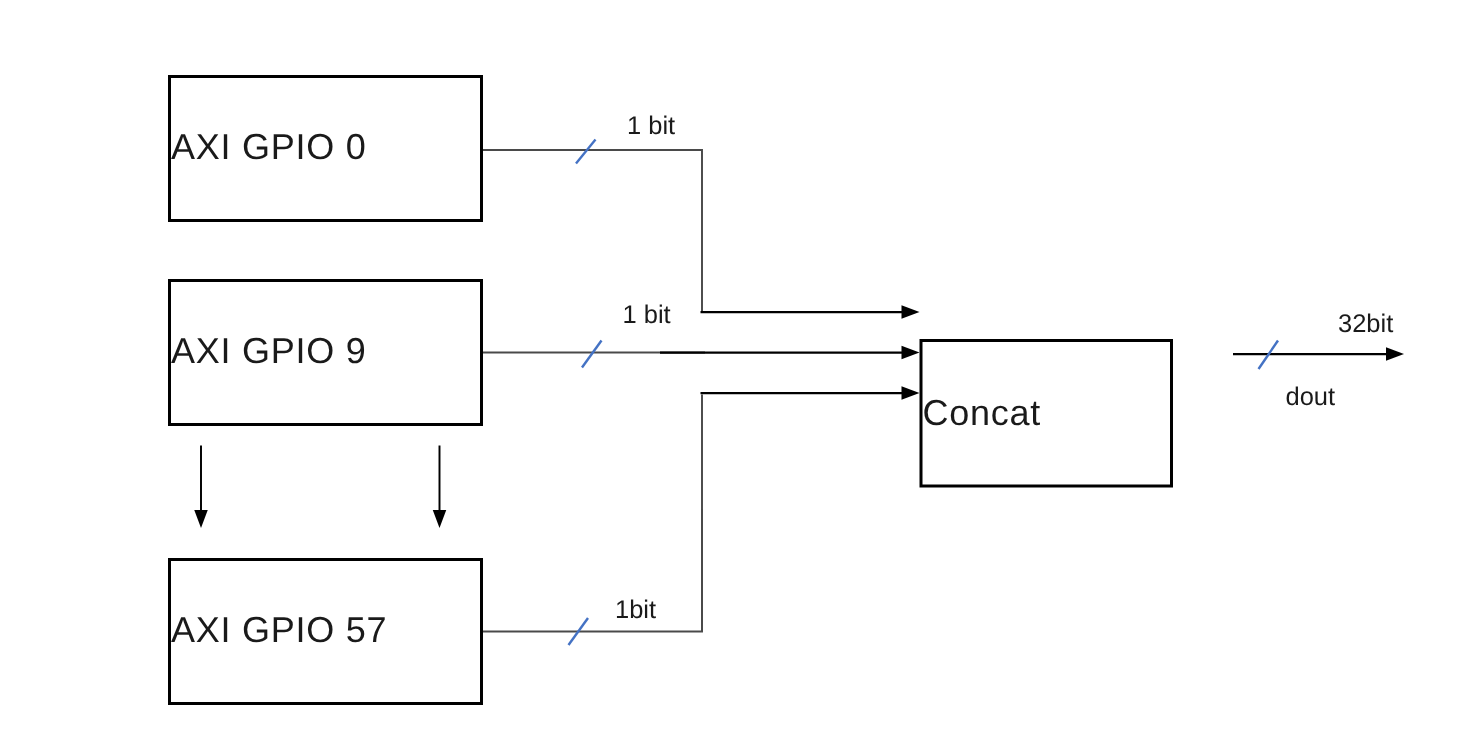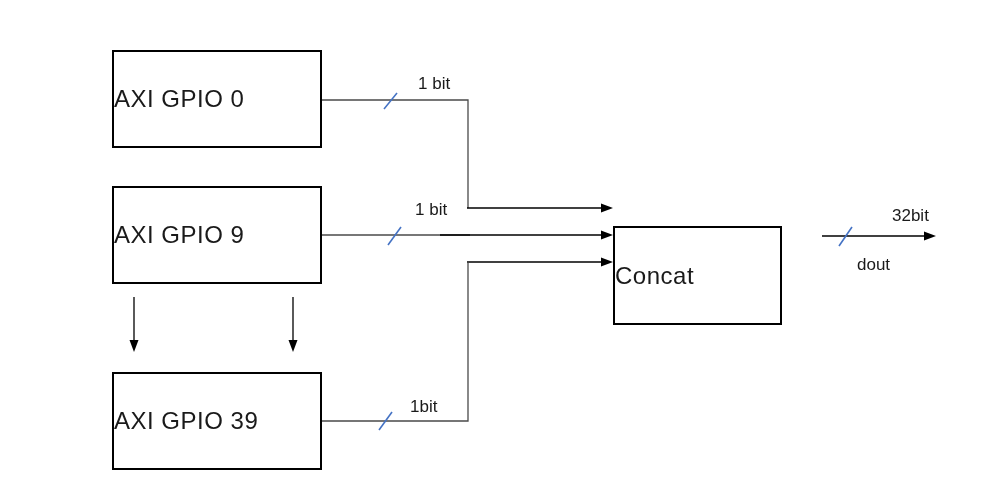--- a/index.html
+++ b/index.html
@@ -93,21 +93,21 @@
 
   <div class="block b-gpio0">
     <span class="block-label">AXI GPIO 0</span>
   </div>
 
   <div class="block b-gpio2">
     <span class="block-label">AXI GPIO 9</span>
   </div>
 
   <div class="block b-gpio31">
-    <span class="block-label">AXI GPIO 39</span>
+    <span class="block-label">AXI GPIO 57</span>
   </div>
 
   <div class="block b-concat">
     <span class="block-label">Concat</span>
   </div>
 
   <div class="wire-label wl-gpio0">1 bit</div>
   <div class="wire-label wl-gpio2">1 bit</div>
   <div class="wire-label wl-gpio31">1bit</div>
   <div class="wire-label wl-out">32bit</div>

